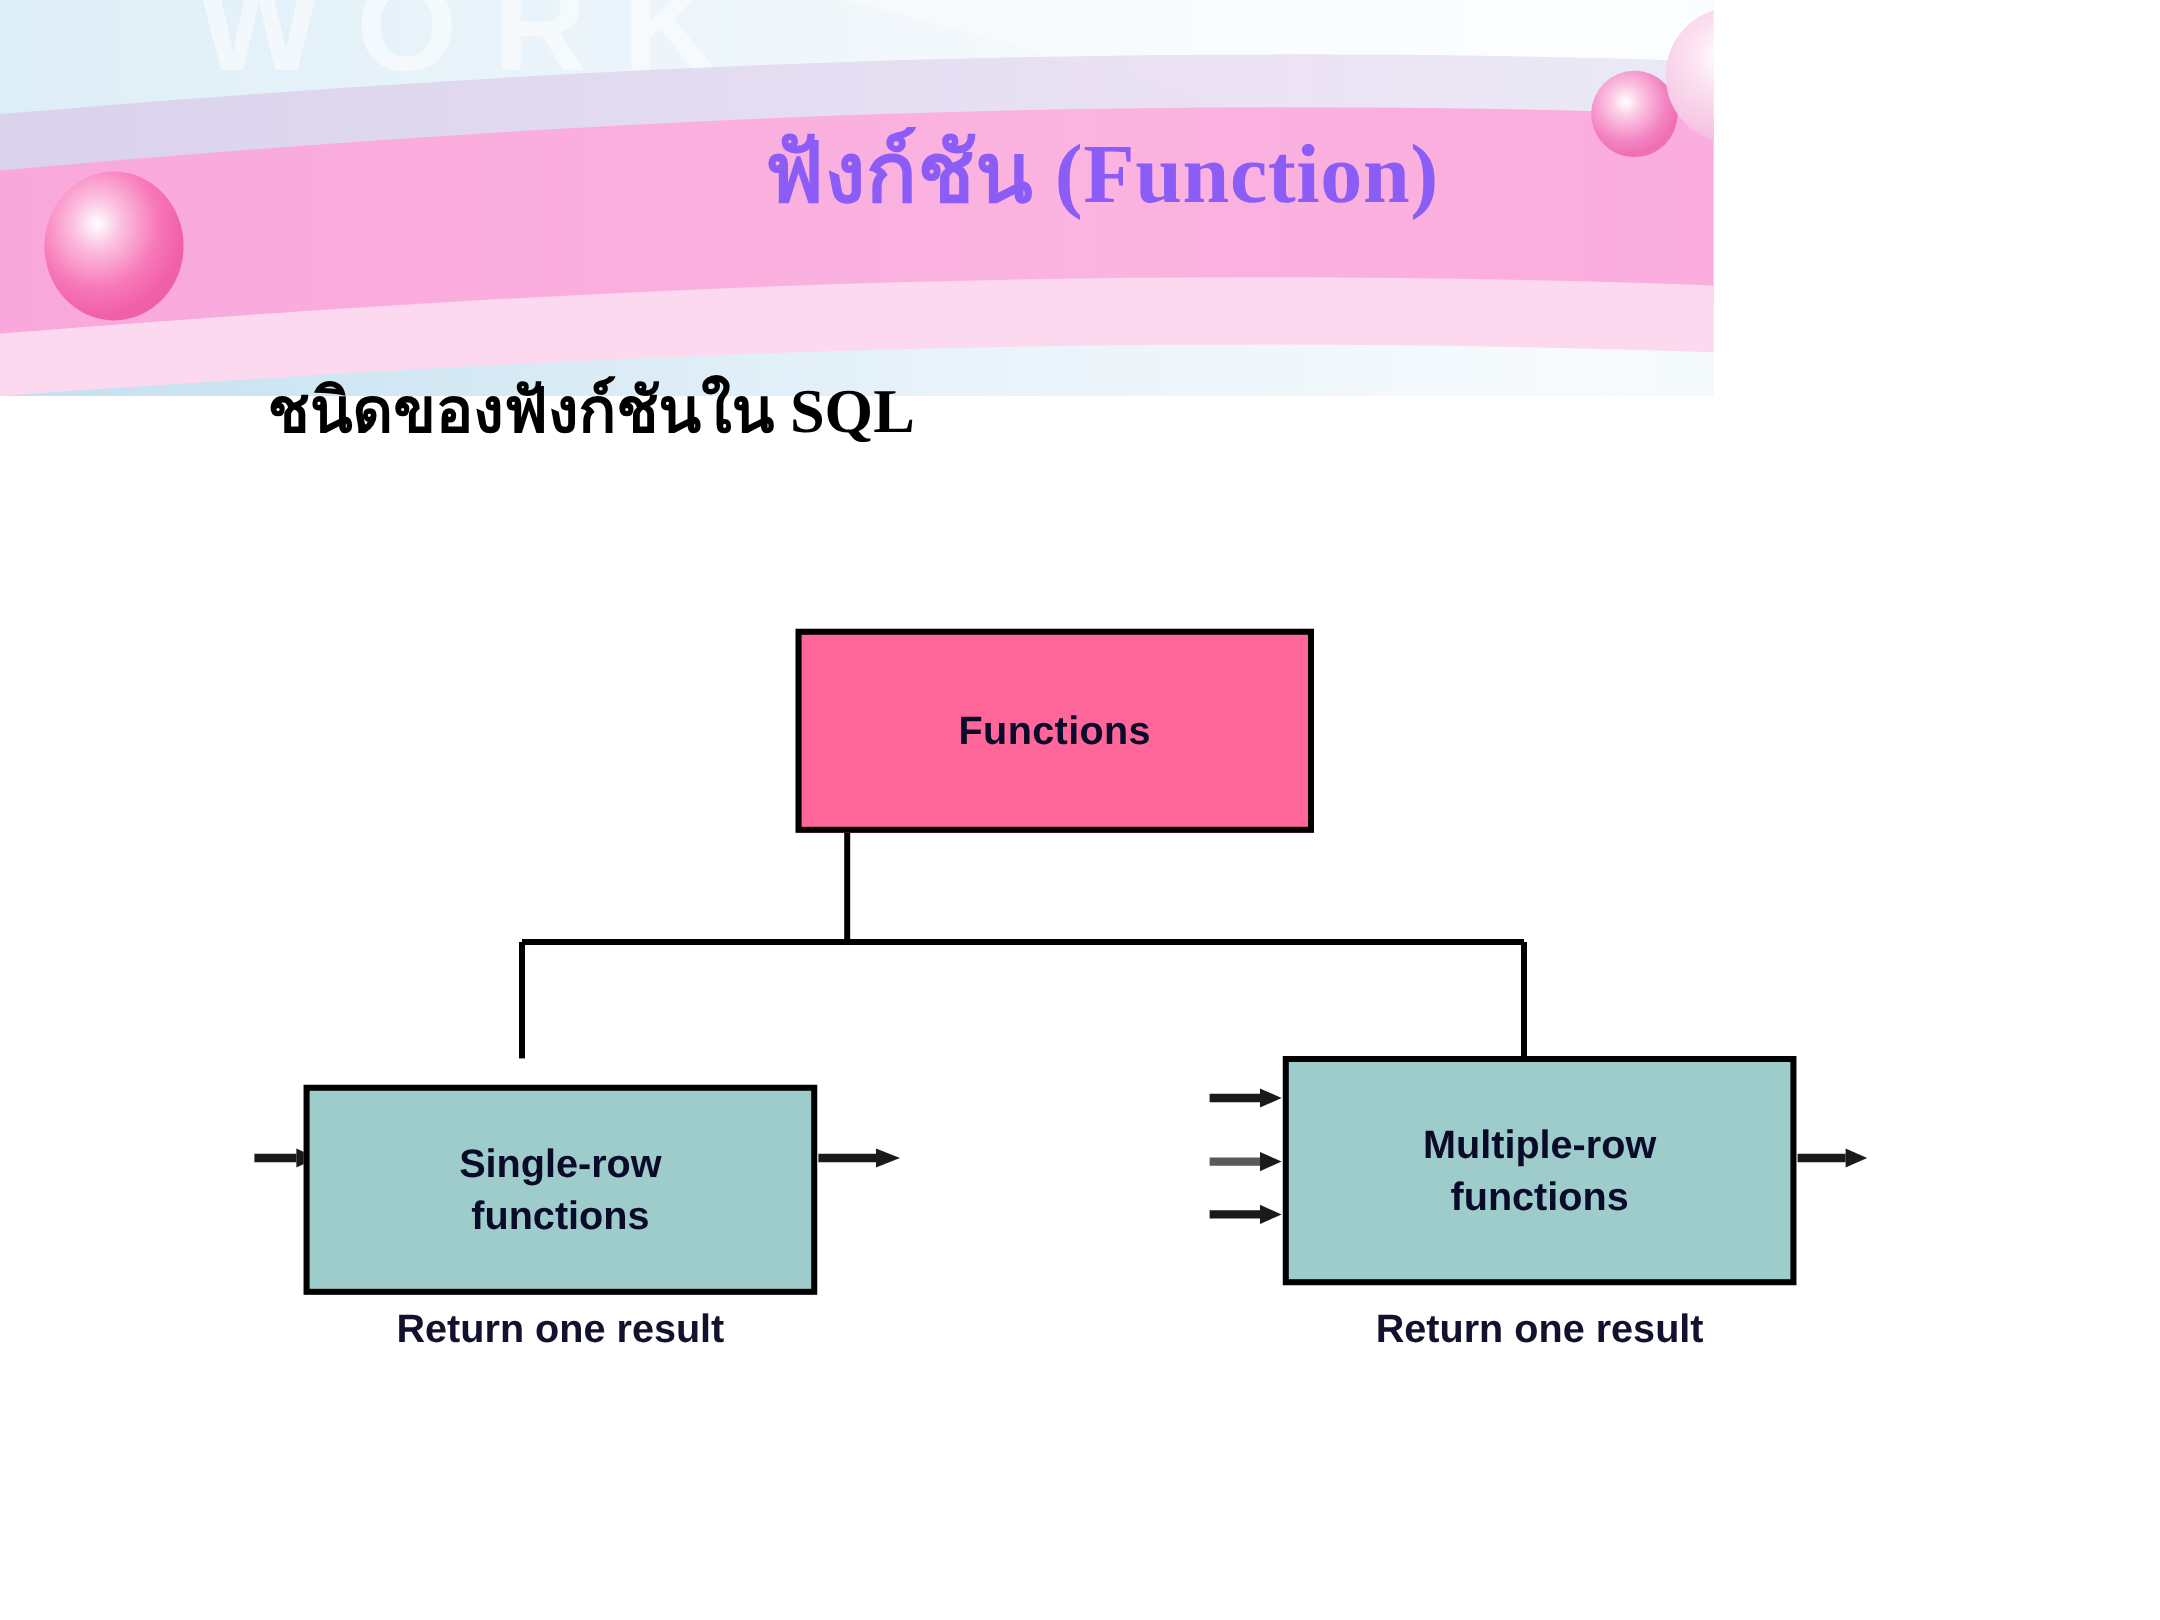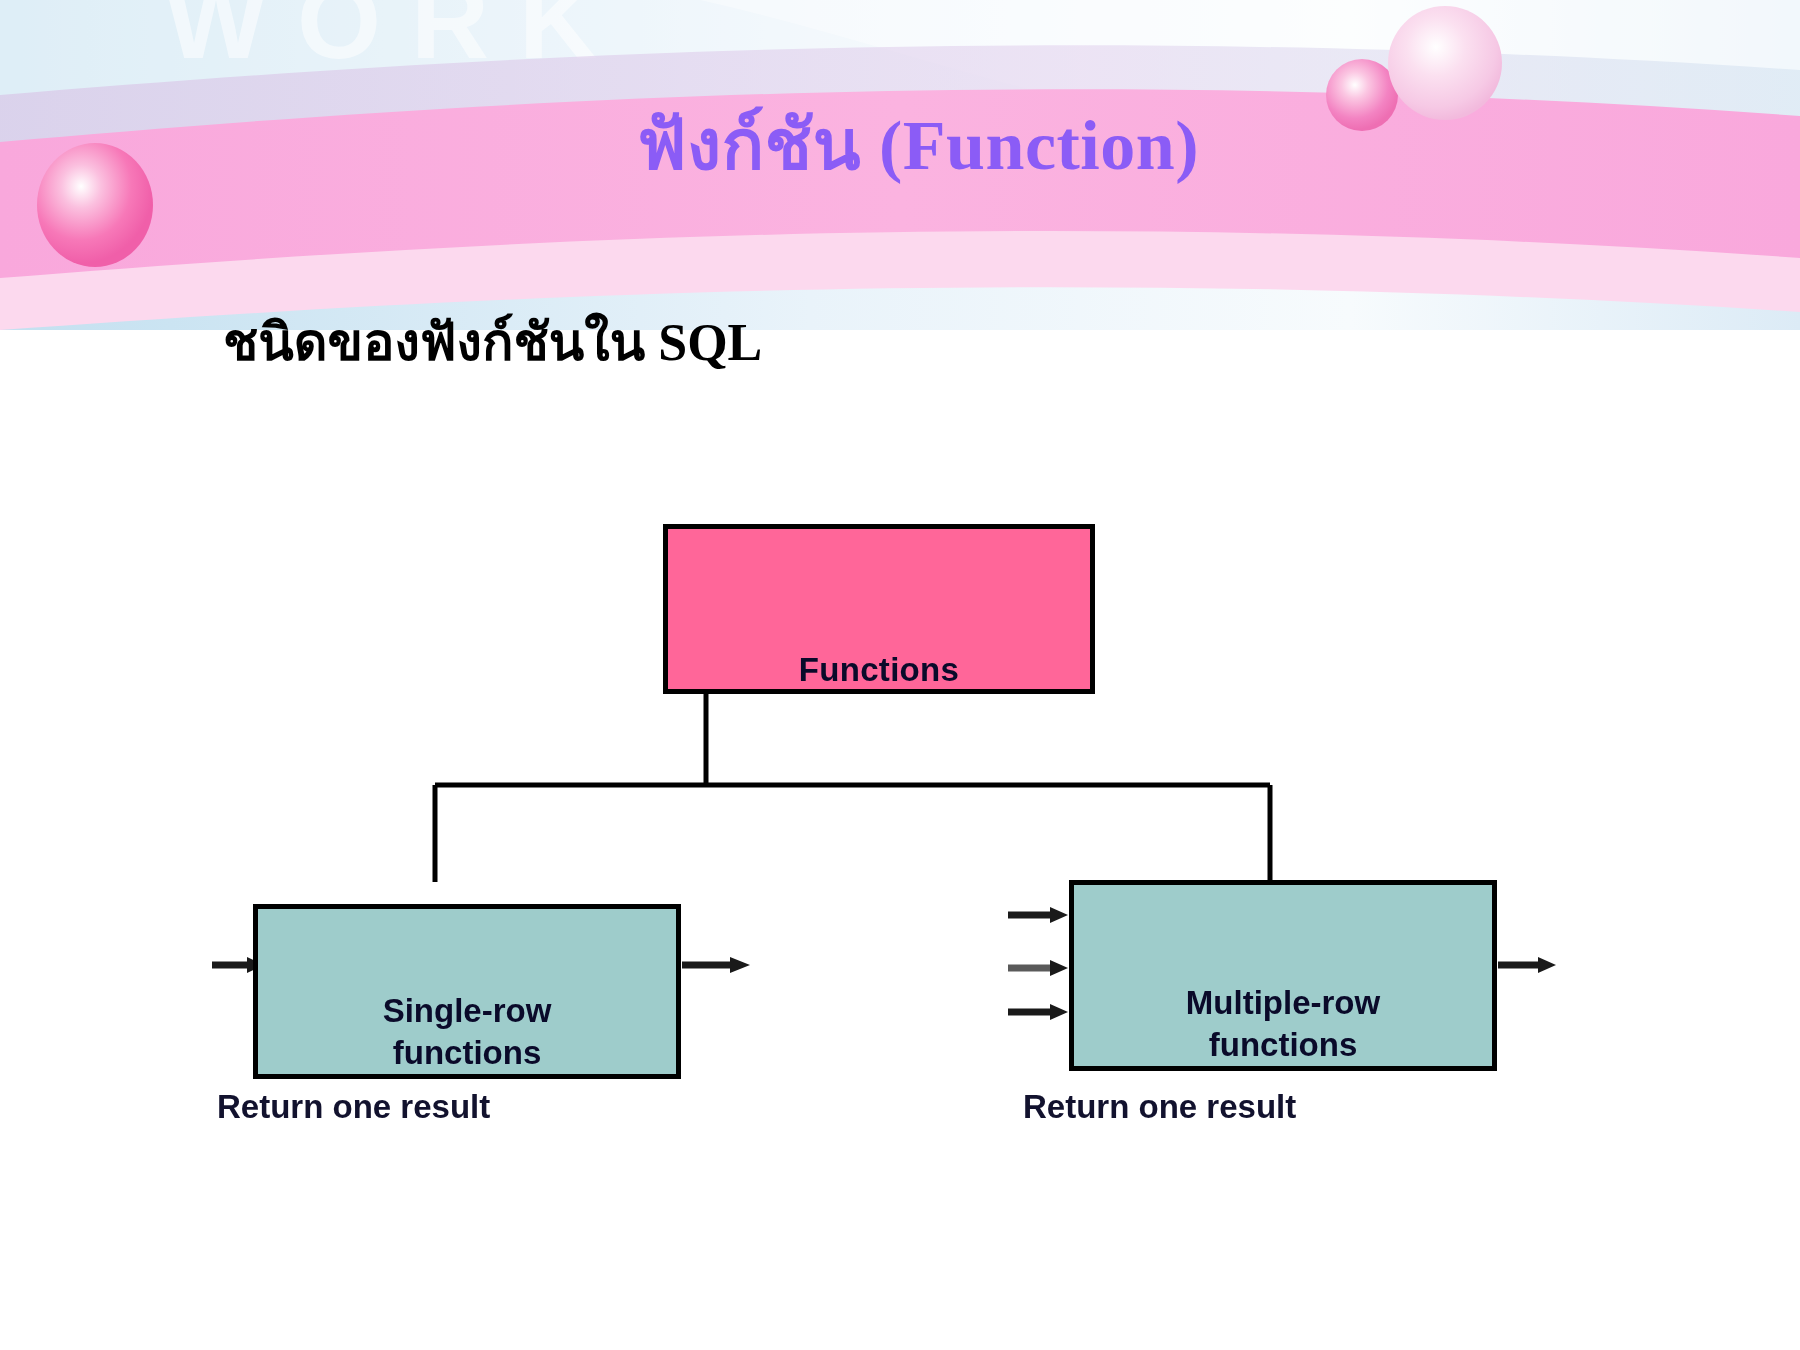--- a/index.html
+++ b/index.html
@@ -22,21 +22,21 @@
     width: 1800px;
     height: 1350px;
     background: #ffffff;
     overflow: hidden;
   }
 
   
   #header-decor {
     position: absolute;
     left: 0; top: 0;
-    width: 1800px;
+    width: 1428px;
     height: 330px;
     overflow: hidden;
   }
   #header-decor svg { display: block; }
 
   
   #slide-title {
     position: absolute;
     left: 0;
     top: 108px;
@@ -75,21 +75,21 @@
     width: 1800px;
     height: 1350px;
     z-index: 10;
   }
 
   .node {
     position: absolute;
     box-sizing: border-box;
     border: 5px solid #000000;
     display: flex;
-    align-items: flex-end;
+    align-items: center;
     justify-content: center;
     text-align: center;
     font-family: "Liberation Sans", sans-serif;
     font-weight: bold;
     color: #0a0a2a;
   }
 
   #node-functions {
     left: 663px;
     top: 524px;
@@ -115,20 +115,21 @@
     top: 880px;
     width: 428px;
     height: 191px;
     background: #9ECCCB;
     font-size: 33px;
     line-height: 1.28;
   }
 
   .caption {
     position: absolute;
+    text-align: center;
     font-family: "Liberation Sans", sans-serif;
     font-weight: bold;
     font-size: 33px;
     line-height: 1.32;
     color: #12122e;
   }
   #caption-single {
     left: 217px;
     top: 1085px;
     width: 500px;

